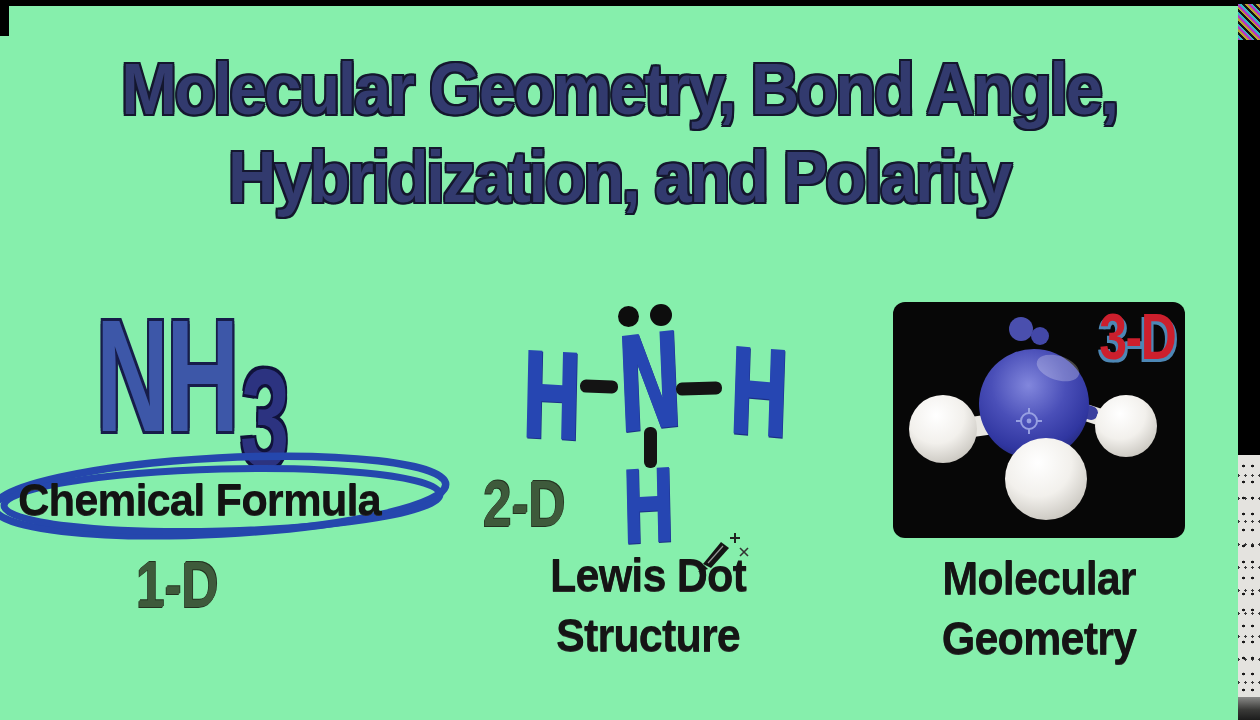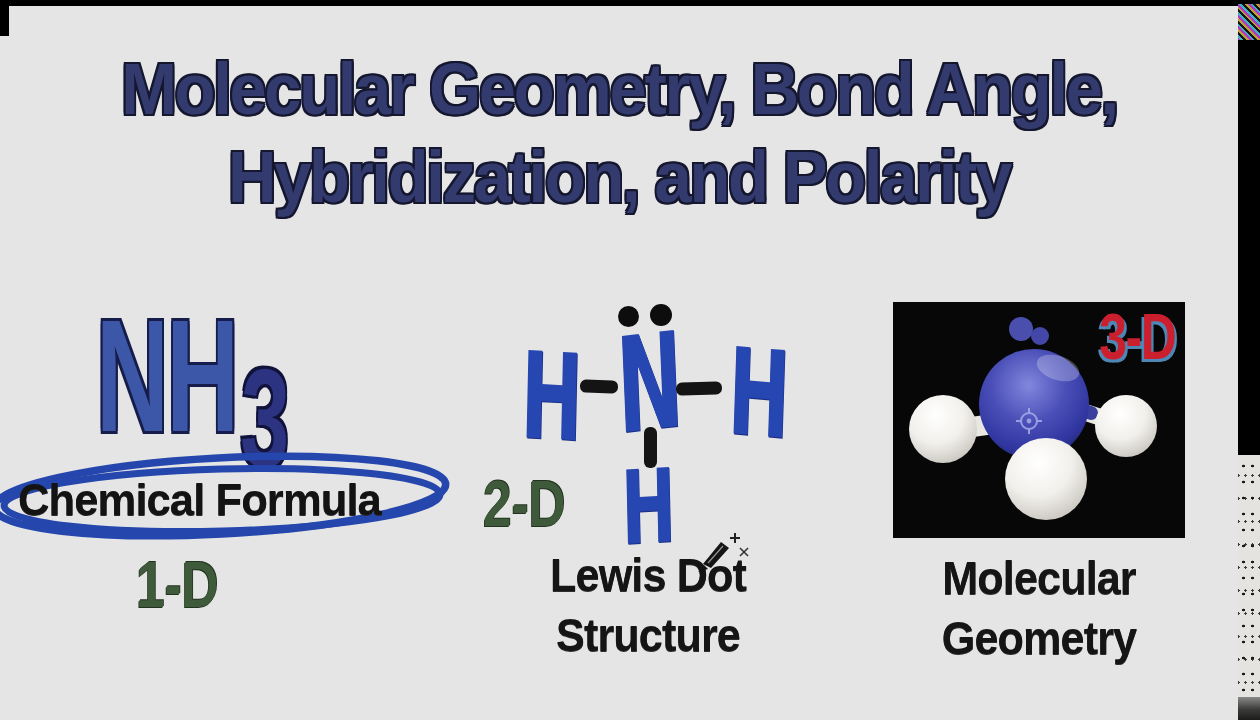--- a/index.html
+++ b/index.html
@@ -1,19 +1,19 @@
 <!DOCTYPE html>
 <html><head>
 <meta charset="utf-8">
 <style>
   * { margin:0; padding:0; box-sizing:border-box; }
   html,body { background:#222; }
   #frame {
     position:relative; width:1260px; height:720px;
-    background:#e5e5e5; overflow:hidden;
+    background:#86efac; overflow:hidden;
     font-family:"Liberation Sans", sans-serif;
   }
   
   .top-bar   { position:absolute; left:0; top:0; width:1260px; height:6px; background:#000; }
   .left-notch{ position:absolute; left:0; top:0; width:9px; height:36px; background:#000; }
   .right-strip{ position:absolute; left:1238px; top:0; width:22px; height:720px; background:#000; }
   .strip-noise{
     position:absolute; left:0; top:4px; width:22px; height:36px;
     background:
       repeating-linear-gradient(45deg, rgba(200,60,220,.9) 0 2px, rgba(60,200,220,.9) 2px 4px, rgba(20,20,20,.9) 4px 6px, rgba(230,200,60,.8) 6px 8px);
@@ -98,21 +98,21 @@
     font-size:47px; line-height:1.27; letter-spacing:-1px;
     transform:scaleX(.92); transform-origin:50% 0; text-shadow:0 1px 0 #2e2e2e;
   }
   #lewis-caption { left:508px; top:545px; width:280px; }
   #model-caption { left:893px; top:548px; width:292px; }
   .pen-svg { position:absolute; left:695px; top:530px; width:60px; height:45px; }
 
   
   #model-box {
     position:absolute; left:893px; top:302px; width:292px; height:236px;
-    background:#070707; border-radius:0;
+    background:#070707; border-radius:12px;
   }
   #model-box svg.mol { position:absolute; left:0; top:0; }
   .badge-3d {
     position:absolute; right:10px; top:3px; font-size:64px; font-weight:bold;
     line-height:1; color:#cc1f2d; letter-spacing:-2px;
     transform:scaleX(.78); transform-origin:right top;
     text-shadow:-3px 3px 0 #4d87b5, 3px 3px 0 #4d87b5;
   }
 </style>
 </head>

